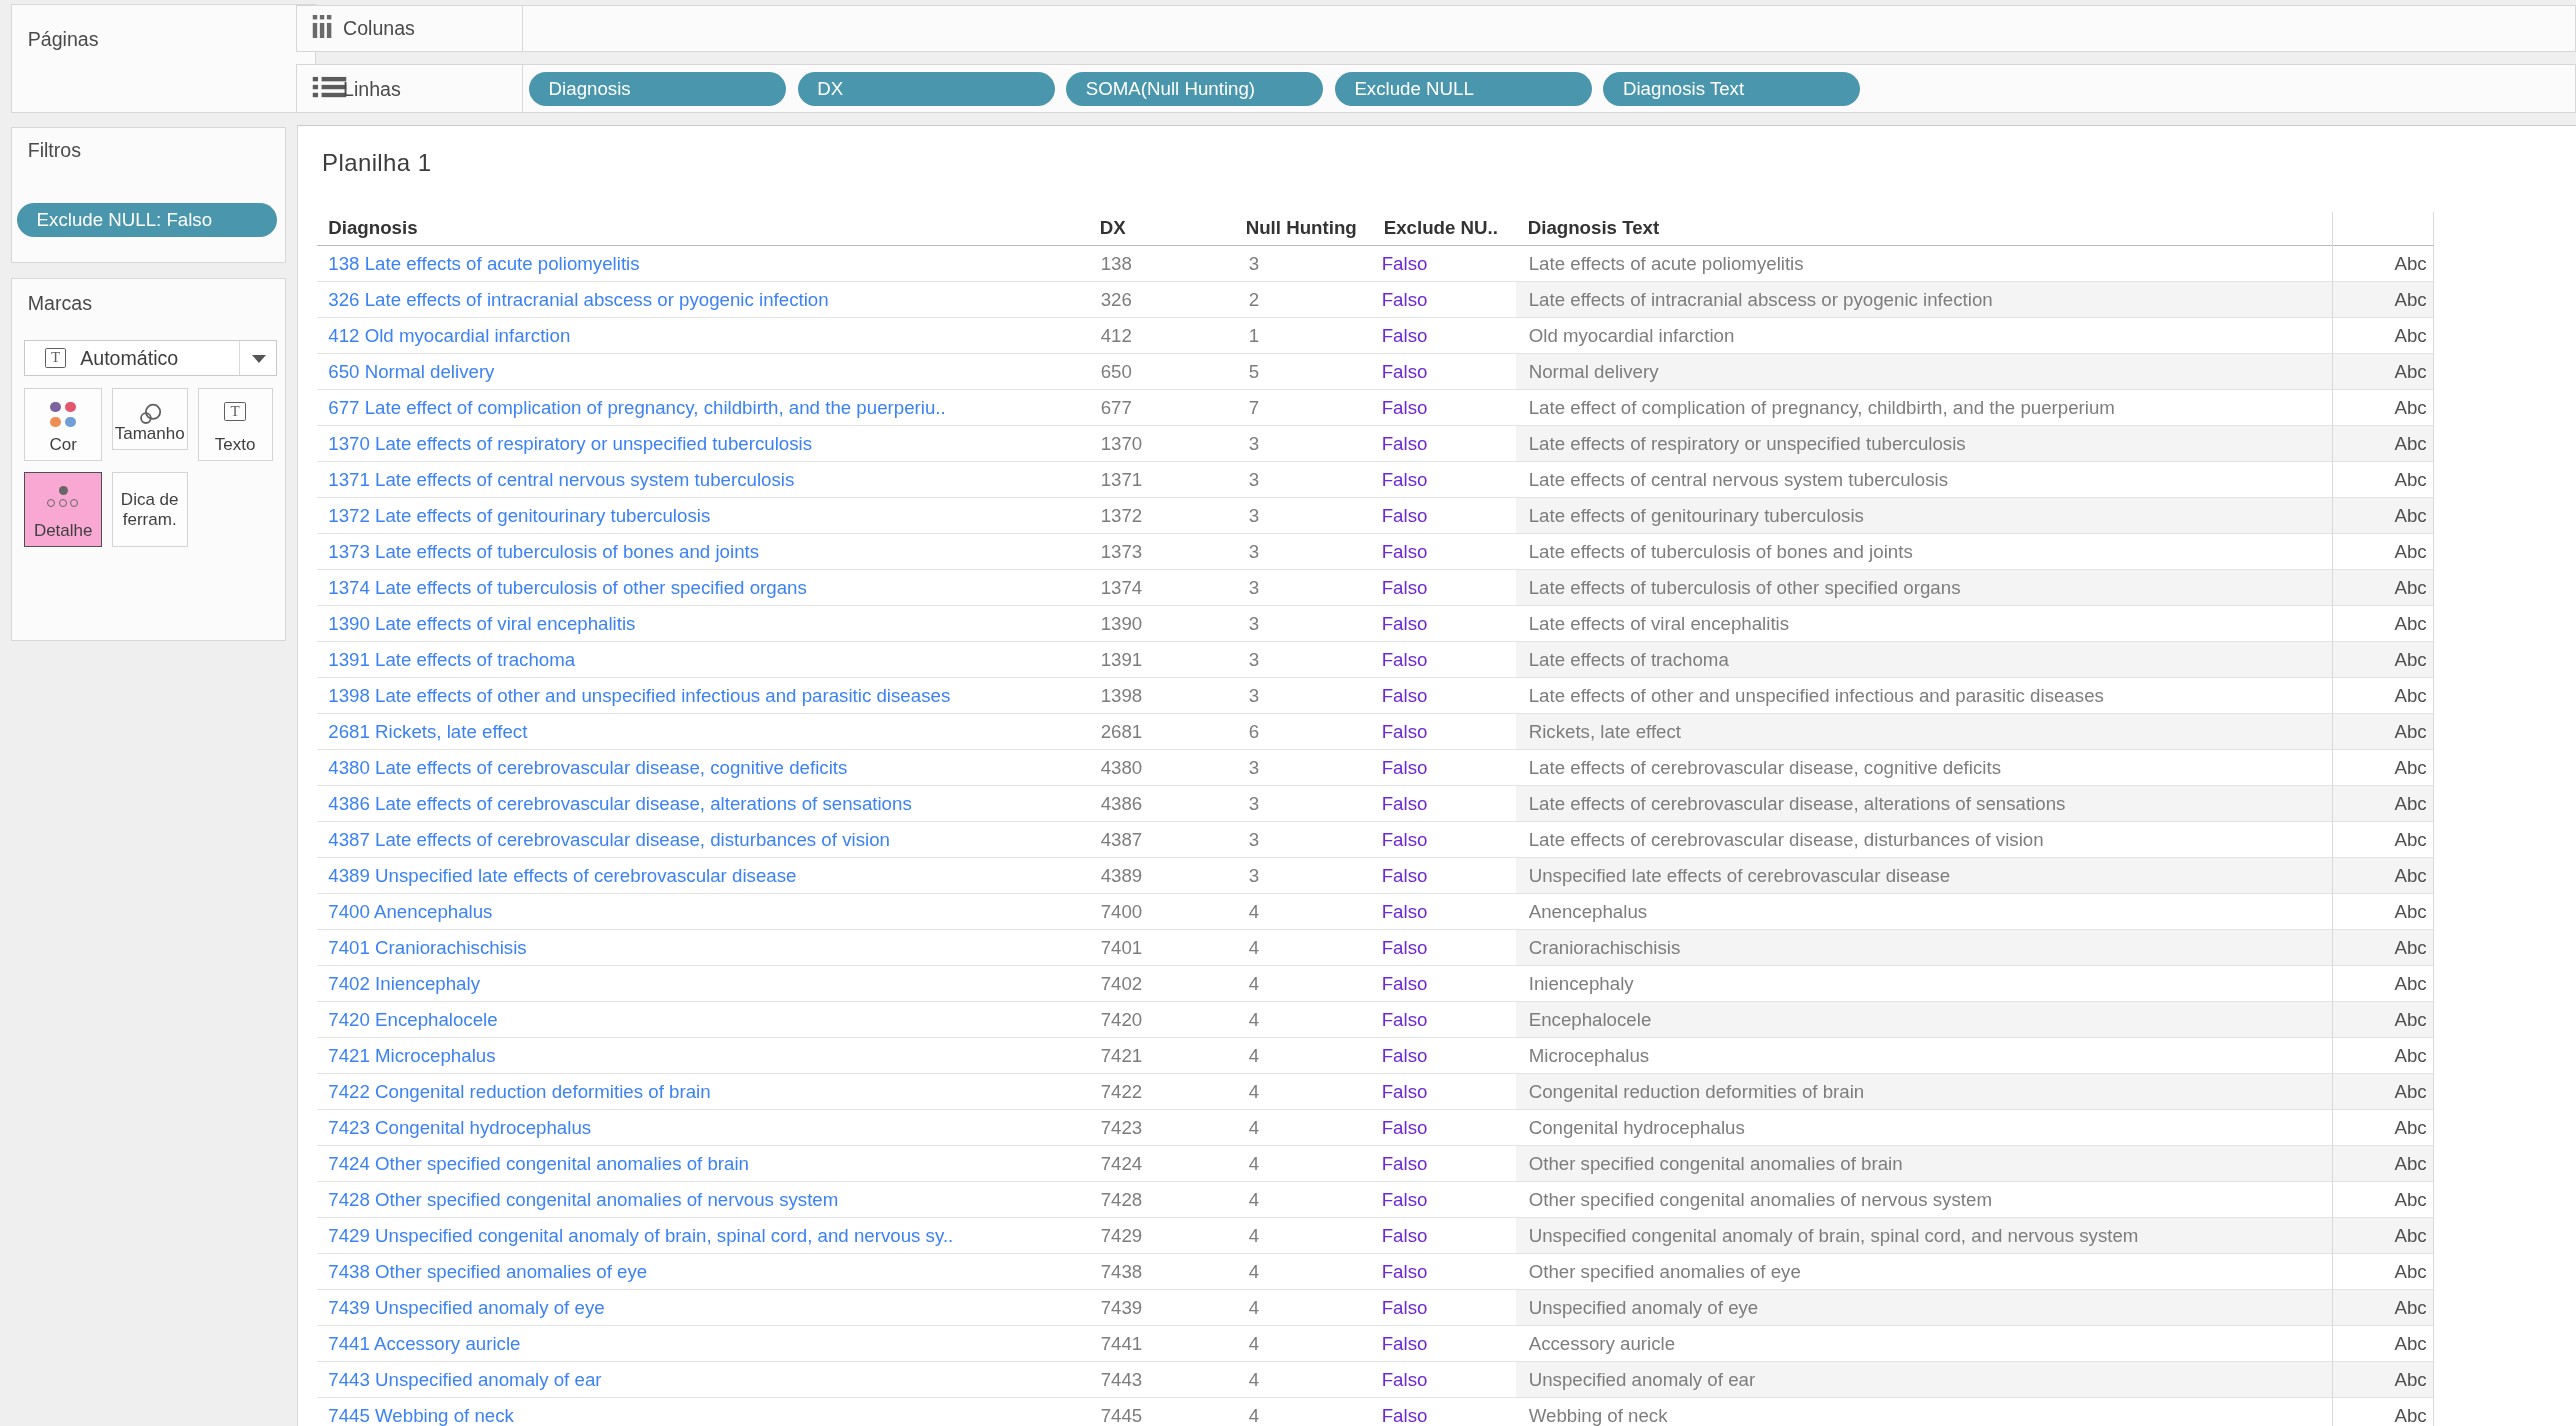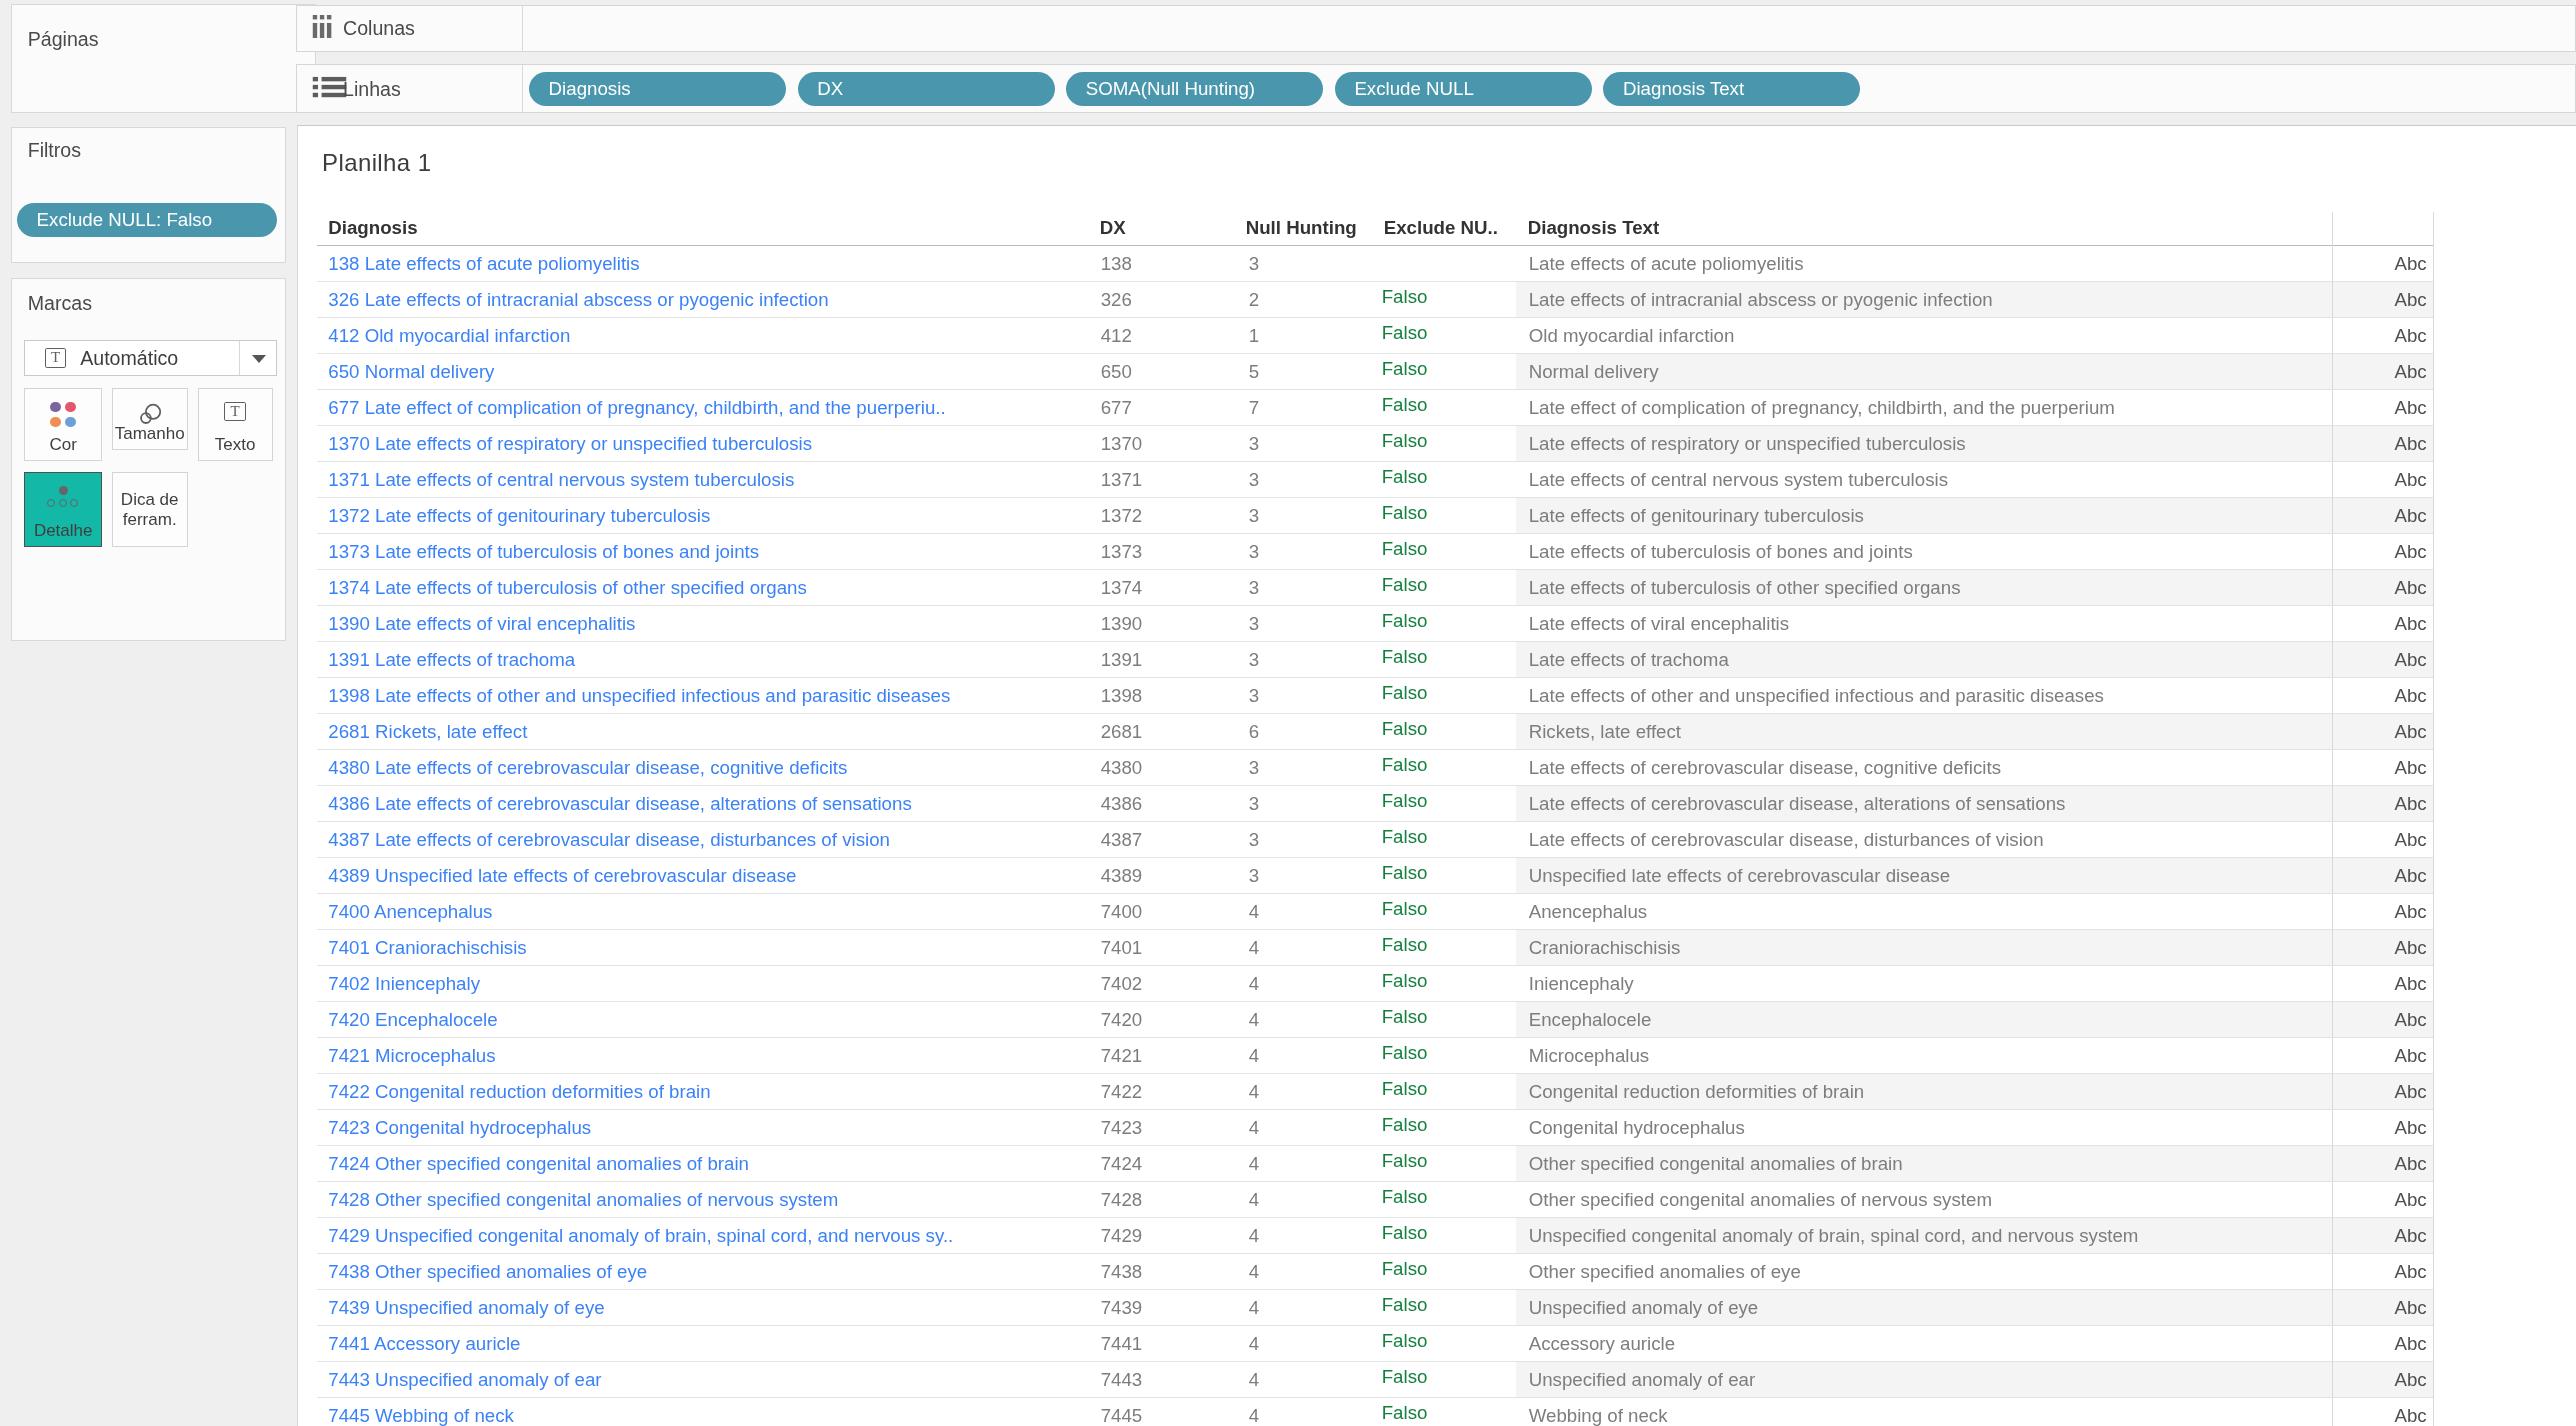--- a/index.html
+++ b/index.html
@@ -36,40 +36,40 @@
 
   
   #table { position:absolute; left:18.7px; top:86px; width:2117px; bottom:0; }
   #thead { position:relative; height:34px; border-bottom:1.8px solid #b9b9b9; }
   .hcell { position:absolute; top:0; line-height:32px; font-size:18.7px; font-weight:700; color:#333; white-space:nowrap; }
   .t-row { position:relative; height:36px; border-bottom:0.9px solid #e3e3e3; }
   .tcell { position:absolute; top:0; line-height:35px; font-size:18.7px; white-space:nowrap; overflow:hidden; }
   .c0 { left:11.6px;   width:758px; color:#3b82f6; }
   .c1 { left:784px;  width:134px; color:#7d7d7d; }
   .c2 { left:932px; width:125px; color:#7d7d7d; }
-  .c3 { left:1065px; width:125px; color:#15803d;margin-top:33px; }
+  .c3 { left:1065px; width:125px; color:#6d28d9; }
   .c4 { left:1212px; width:793px; color:#7d7d7d; }
   .h0 { left:11.6px; } .h1 { left:783px; } .h2 { left:929px; } .h3 { left:1067px; } .h4 { left:1211px; }
   .bg-dt  { position:absolute; left:1199px; width:816px; top:0; bottom:0; }
   .bg-abc { position:absolute; left:2016px; right:0;    top:0; bottom:0; }
   .t-row.band .bg-dt, .t-row.band .bg-abc { background:var(--band); }
   .abc { position:absolute; left:2016px; width:94px; top:0; line-height:35px;
          font-size:18.7px; color:#4f4f4f; text-align:right; }
   .vline { position:absolute; top:0; bottom:0; width:0.9px; background:#d9d9d9; }
   #vline-dt  { left:2015px; } #vline-end { left:2116px; }
 
   
   #mark-dropdown { position:absolute; left:12.5px; top:61px; width:253px; height:36px;
                    background:#fff; border:0.9px solid #c9c9c9; }
   #mark-dropdown .dd-sep { position:absolute; right:36px; top:0; bottom:0; width:0.9px; background:#d9d9d9; }
   #mark-type-label { position:absolute; left:55px; top:0; line-height:34px; font-size:19.6px; color:#3d3d3d; }
   .chevron { position:absolute; right:10.7px; top:14.3px; width:0; height:0;
              border-left:7.1px solid transparent; border-right:7.1px solid transparent; border-top:8px solid #555; }
   .mark-btn { position:absolute; background:#fdfdfd; border:0.9px solid #d4d4d4; }
-  .mark-btn.selected { border:1.8px solid #4f4f4f; background:#14b8a6; }
+  .mark-btn.selected { border:1.8px solid #4f4f4f; background:#f9a8d4; }
   .mark-btn .btn-label { position:absolute; left:0; right:0; bottom:5.3px; text-align:center;
                          font-size:17px; color:#3f3f3f; line-height:19.6px; }
   .mark-btn .btn-icon { position:absolute; left:0; right:0; top:12.5px; display:flex; justify-content:center; }
   #btn-color   { left:12.5px;  top:109px; width:78px; height:73px; }
   #btn-size    { left:100px; top:109px; width:76px; height:62px; }
   #btn-text    { left:186px; top:109px; width:75px; height:73px; }
   #btn-detail  { left:12.5px;  top:193px; width:78px; height:75px; }
   #btn-tooltip { left:100px; top:193px; width:76px; height:75px; }
   #btn-tooltip .btn-label { top:0; bottom:0; display:flex; align-items:center; justify-content:center; padding:0 5.3px; }
   .color-grid { display:grid; grid-template-columns:10.7px 10.7px; grid-gap:4.5px; }

